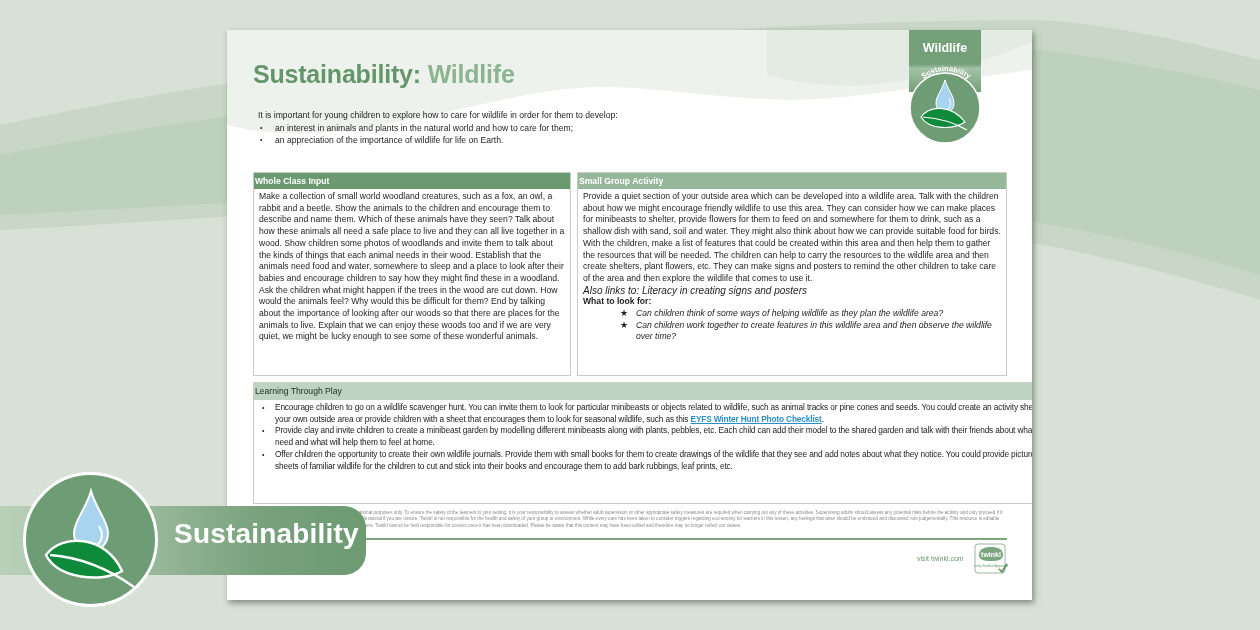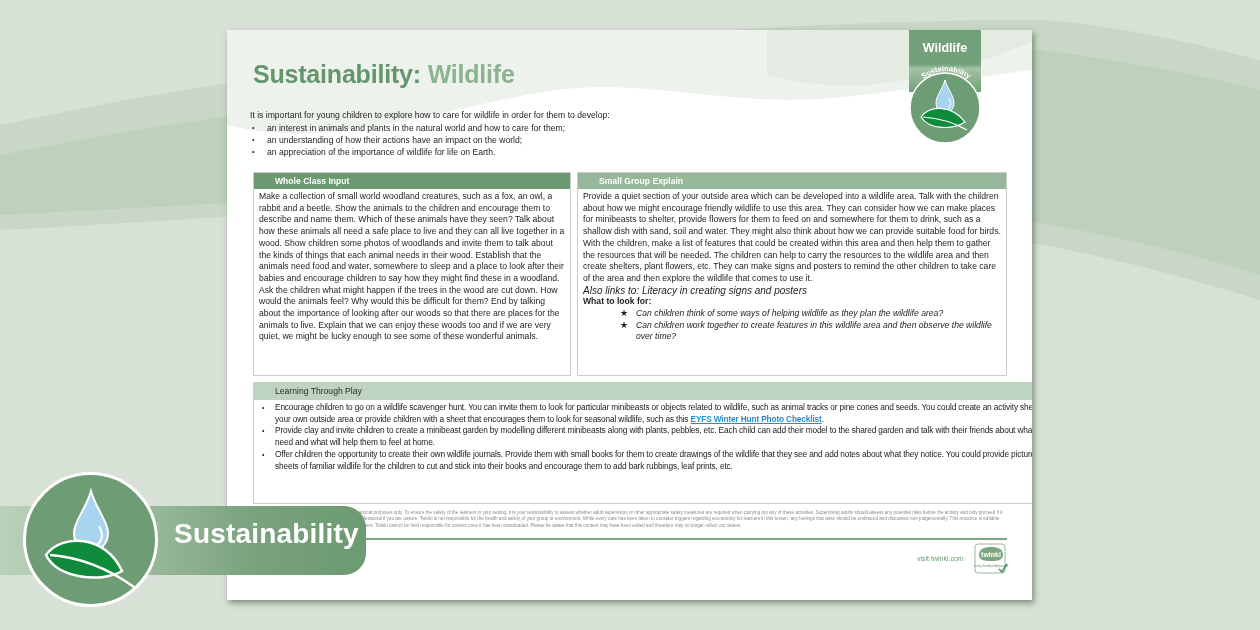--- a/index.html
+++ b/index.html
@@ -26,36 +26,36 @@
   .title {
     position: absolute; left: 26px; top: 30px;
     font-size: 25px; font-weight: bold; letter-spacing: -0.2px;
     z-index: 2;
     text-align: right;
   }
   .title .t1 { color: #64956b; }
   .title .t2 { color: #8cb490; }
 
   .intro {
-    position: absolute; left: 23px; top: 79px; width: 640px;
+    position: absolute; left: 31px; top: 79px; width: 640px;
     font-size: 8.6px; line-height: 12px; color: #1d1d1d; z-index: 2;
   }
   .intro ul { list-style: none; margin-top: 1px; }
   .intro li { position: relative; padding-left: 17px; }
   .intro li::before { content: "•"; position: absolute; left: 2px; top: 0; font-size: 7px; }
 
   .badge {
     position: absolute; left: 682px; top: 0; width: 72px; height: 113px; z-index: 3;
   }
 
   .box {
     position: absolute; border: 1px solid #c6cfc4; background: #fff; z-index: 2;
   }
   .box-head {
-    height: 16px; padding-left: 21px;
+    height: 16px; padding-left: 1px;
     font-size: 8.6px; font-weight: bold; line-height: 16px; color: #fff;
   }
   .box-body { padding: 2px 5px 0 5px; font-size: 8.6px; line-height: 11.7px; color: #1e1e1e; }
   .sub-title { font-weight: bold; }
 
   .box-wci { left: 26px; top: 142px; width: 318px; height: 204px; }
   .box-wci .box-head { background: #6b9a71; }
   .box-sga { left: 350px; top: 142px; width: 430px; height: 204px; }
   .box-sga .box-head { background: #97b79a; }
   .also { font-style: italic; font-size: 10px; }
@@ -135,34 +135,33 @@
     <g>
       <path d="M12 87 C 22 74, 44 76, 56 92 C 44 100, 20 100, 12 87 Z" fill="#0f8a3a" stroke="#ffffff" stroke-width="1.2"></path>
       <path d="M14 87 C 28 88, 44 92, 58 100" fill="none" stroke="#ffffff" stroke-width="1.2"></path>
     </g>
   </svg>
 
   <div class="intro">
     <p>It is important for young children to explore how to care for wildlife in order for them to develop:</p>
     <ul>
       <li>an interest in animals and plants in the natural world and how to care for them;</li>
-      <li>an understanding of how their actions have an impact on the world;</li>
       <li>an appreciation of the importance of wildlife for life on Earth.</li>
     </ul>
   </div>
 
   <div class="box box-wci">
     <div class="box-head">Whole Class Input</div>
     <div class="box-body">
       <p>Make a collection of small world woodland creatures, such as a fox, an owl, a rabbit and a beetle. Show the animals to the children and encourage them to describe and name them. Which of these animals have they seen? Talk about how these animals all need a safe place to live and they can all live together in a wood. Show children some photos of woodlands and invite them to talk about the kinds of things that each animal needs in their wood. Establish that the animals need food and water, somewhere to sleep and a place to look after their babies and encourage children to say how they might find these in a woodland. Ask the children what might happen if the trees in the wood are cut down. How would the animals feel? Why would this be difficult for them? End by talking about the importance of looking after our woods so that there are places for the animals to live. Explain that we can enjoy these woods too and if we are very quiet, we might be lucky enough to see some of these wonderful animals.</p>
     </div>
   </div>
 
   <div class="box box-sga">
-    <div class="box-head">Small Group Explain</div>
+    <div class="box-head">Small Group Activity</div>
     <div class="box-body">
       <p>Provide a quiet section of your outside area which can be developed into a wildlife area. Talk with the children about how we might encourage friendly wildlife to use this area. They can consider how we can make places for minibeasts to shelter, provide flowers for them to feed on and somewhere for them to drink, such as a shallow dish with sand, soil and water. They might also think about how we can provide suitable food for birds. With the children, make a list of features that could be created within this area and then help them to gather the resources that will be needed. The children can help to carry the resources to the wildlife area and then create shelters, plant flowers, etc. They can make signs and posters to remind the other children to take care of the area and then explore the wildlife that comes to use it.</p>
       <p class="also">Also links to: Literacy in creating signs and posters</p>
       <p class="look-label">What to look for:</p>
       <ul class="stars">
         <li>Can children think of some ways of helping wildlife as they plan the wildlife area?</li>
         <li>Can children work together to create features in this wildlife area and then observe the wildlife over time?</li>
       </ul>
     </div>
   </div>

